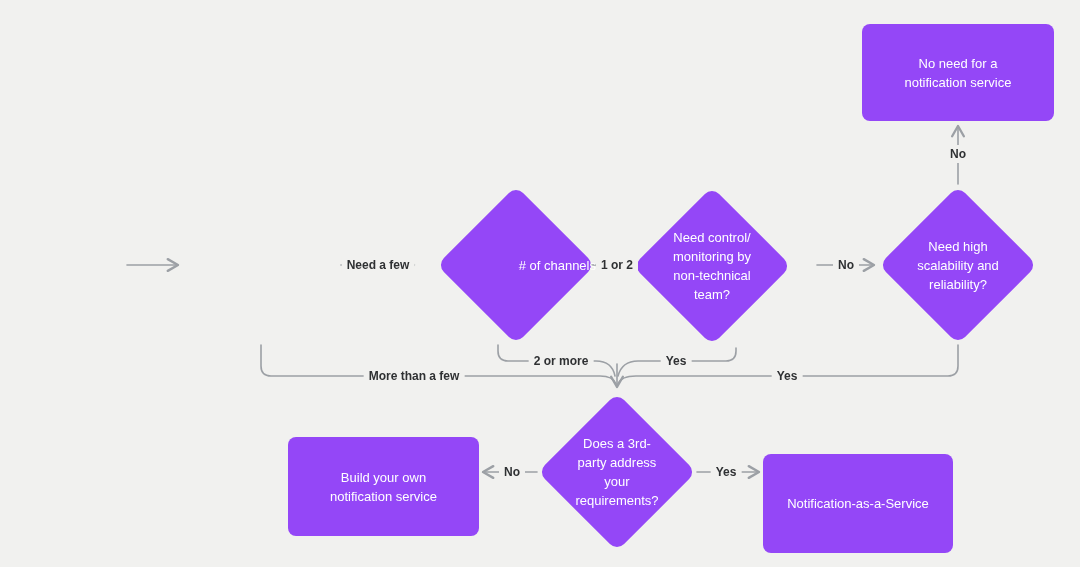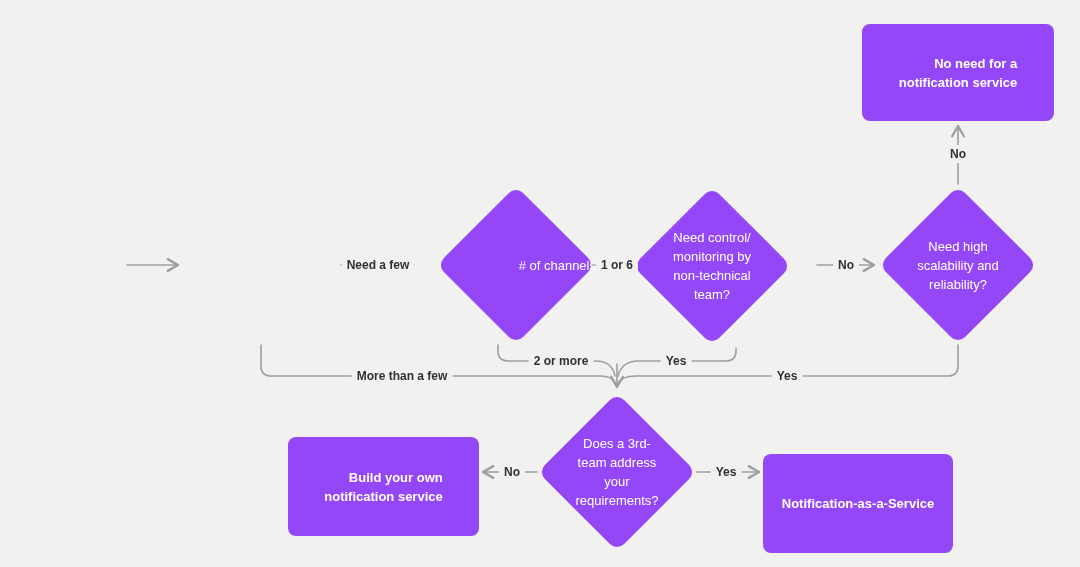--- a/index.html
+++ b/index.html
@@ -15,21 +15,21 @@
     position:relative;width:1080px;height:567px;background:var(--bg);
     overflow:hidden;
   }
   .edges{position:absolute;left:0;top:0;width:1080px;height:567px;}
   .edges path{stroke:var(--line);stroke-width:1.6;fill:none;stroke-linecap:round;}
   .rect-node{
     position:absolute;background:var(--accent);border-radius:8px;
     color:var(--node-text);display:flex;align-items:center;justify-content:center;
     text-align:center;font-size:13px;line-height:19px;white-space:pre-line;
   }
-  .rect-node.bold{font-weight:bold;text-align:right;}
+  .rect-node.bold{font-weight:normal;}
   .diamond{
     position:absolute;width:160px;height:160px;
     display:flex;align-items:center;justify-content:center;
   }
   .diamond .bg{
     position:absolute;left:50%;top:50%;width:112px;height:112px;
     transform:translate(-50%,-50%) rotate(45deg);
     background:var(--accent);border-radius:10px;
   }
   .diamond .label{
@@ -99,29 +99,29 @@
   <div class="diamond" style="left:878px;top:185px;">
     <div class="bg"></div>
     <div class="label">Need high
 scalability and
 reliability?</div>
   </div>
 
   <div class="diamond" style="left:537px;top:392px;">
     <div class="bg"></div>
     <div class="label">Does a 3rd-
-team address
+party address
 your
 requirements?</div>
   </div>
 
   <span class="edge-label" style="left:378px;top:265px;">Need a few</span>
-  <span class="edge-label" style="left:617px;top:265px;">1 or 6</span>
+  <span class="edge-label" style="left:617px;top:265px;">1 or 2</span>
   <span class="edge-label" style="left:846px;top:265px;">No</span>
   <span class="edge-label" style="left:958px;top:154px;">No</span>
-  <span class="edge-label" style="left:402px;top:376px;">More than a few</span>
+  <span class="edge-label" style="left:414px;top:376px;">More than a few</span>
   <span class="edge-label" style="left:561px;top:361px;">2 or more</span>
   <span class="edge-label" style="left:676px;top:361px;">Yes</span>
   <span class="edge-label" style="left:787px;top:376px;">Yes</span>
   <span class="edge-label" style="left:512px;top:472px;">No</span>
   <span class="edge-label" style="left:726px;top:472px;">Yes</span>
 
 </div>
 
 </body></html>

